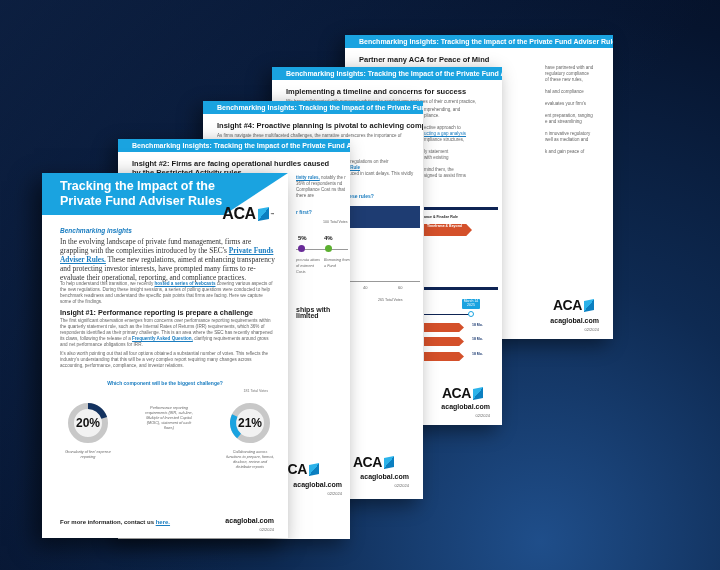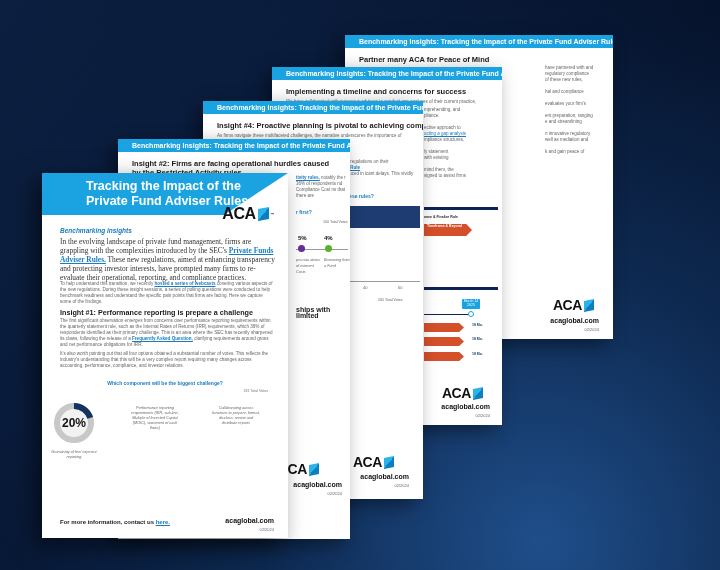--- a/index.html
+++ b/index.html
@@ -35,35 +35,35 @@
 
   
   #p1 { left: 42px; top: 173px; width: 246px; height: 365px; box-shadow: -8px 8px 22px rgba(0,0,0,0.55); }
   .banner {
     position: absolute; left: 0; top: 0; width: 246px; height: 42px;
     background: #1aa3e0;
     clip-path: polygon(0 0, 100% 0, 74% 100%, 0 100%);
   }
   .title {
     position: absolute; left: 18px; top: 6px; color: #fff; font-weight: bold;
-    font-size: 12.5px; line-height: 15px; width: 175px; margin-left: 26px;
+    font-size: 12.5px; line-height: 15px; width: 175px;
   }
   #p1 .logo { position: absolute; right: 14px; top: 32px; font-size: 16px; }
   #p1 .logo .cube { width: 11px; height: 12px; }
   .bi { position: absolute; left: 18px; top: 54px; font-size: 6.5px; font-weight: bold; font-style: italic; color: #1a7dc0; }
   .lead {
     position: absolute; left: 18px; top: 64px; width: 215px;
     font-family: "Liberation Serif", serif; font-size: 7.4px; line-height: 9px; color: #333;
   }
   .lead a, .small a, .foot a { color: #1a7dc0; font-weight: bold; text-decoration: underline; }
   .small { position: absolute; left: 18px; width: 215px; font-size: 4.6px; line-height: 6px; color: #666; }
   .ins { position: absolute; left: 18px; top: 135px; font-size: 7.2px; font-weight: bold; color: #1a1a1a; }
   .q { position: absolute; left: 0; width: 246px; top: 207px; text-align: center; font-size: 5px; font-weight: bold; color: #1a7dc0; }
   .votes { position: absolute; right: 20px; top: 216px; font-size: 3.6px; color: #777; }
-  .donuts { position: absolute; left: 8px; top: 228px; width: 210px; display: flex; justify-content: space-between; }
+  .donuts { position: absolute; left: 22px; top: 228px; width: 210px; display: flex; justify-content: space-between; }
   .donut { width: 48px; display: flex; flex-direction: column; align-items: center; }
   .ring { position: relative; width: 44px; height: 44px; }
   .ring svg { position: absolute; left: 0; top: 0; }
   .ring .pct { position: absolute; left: 0; top: 0; width: 44px; height: 44px; line-height: 44px; text-align: center; font-weight: bold; font-size: 12px; color: #111; }
   .dlbl { margin-top: 5px; font-size: 3.8px; line-height: 5px; font-style: italic; color: #666; text-align: center; width: 48px; }
   .foot { position: absolute; left: 18px; top: 346px; font-size: 6px; font-weight: bold; color: #222; }
   #p1 .site { position: absolute; right: 14px; top: 344px; }
   #p1 .date { position: absolute; right: 14px; top: 354px; }
 
   
@@ -231,20 +231,27 @@
           <circle cx="22" cy="22" r="17" fill="none" stroke="#13325f" stroke-width="6" stroke-dasharray="21.4 106.8" transform="rotate(-90 22 22)"></circle>
         </svg>
         <div class="pct">20%</div>
       </div>
       <div class="dlbl">Granularity of fee/ expense reporting</div>
     </div>
     <div class="donut">
       <div class="dlbl">Performance reporting requirements (IRR, sub-line, Multiple of Invested Capital (MOIC), statement of cash flows)</div>
     </div>
     <div class="donut">
+      <div class="ring">
+        <svg width="44" height="44" viewBox="0 0 44 44">
+          <circle cx="22" cy="22" r="17" fill="#f2f2f2" stroke="#c8c8c8" stroke-width="6"></circle>
+          <circle cx="22" cy="22" r="17" fill="none" stroke="#1aa3e0" stroke-width="6" stroke-dasharray="22.4 106.8" transform="rotate(130 22 22)"></circle>
+        </svg>
+        <div class="pct">21%</div>
+      </div>
       <div class="dlbl">Collaborating across functions to prepare, format, disclose, review and distribute reports</div>
     </div>
   </div>
 
   <div class="foot">
     <span>For more information, contact us </span><a>here.</a>
   </div>
   <div class="site">acaglobal.com</div>
   <div class="date">02/2024</div>
 </div>

